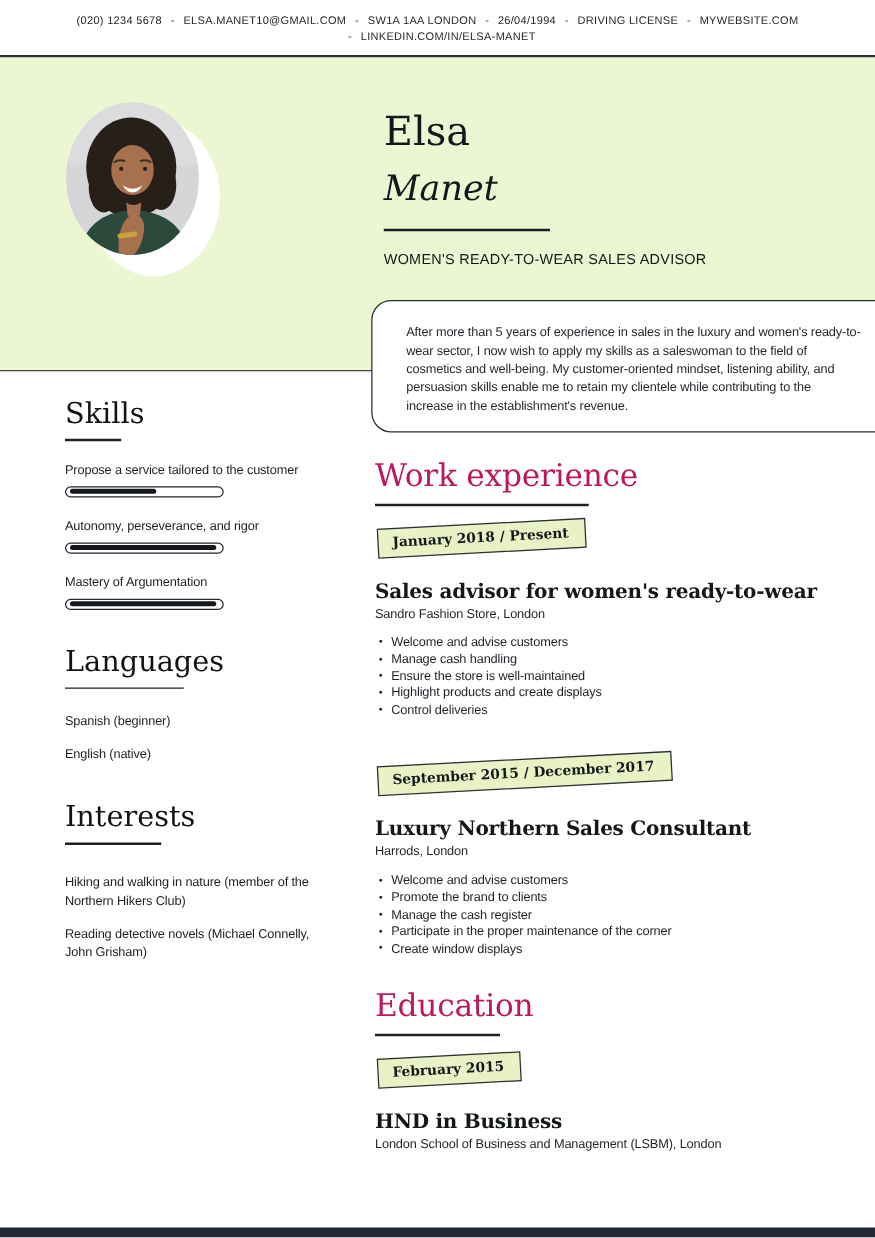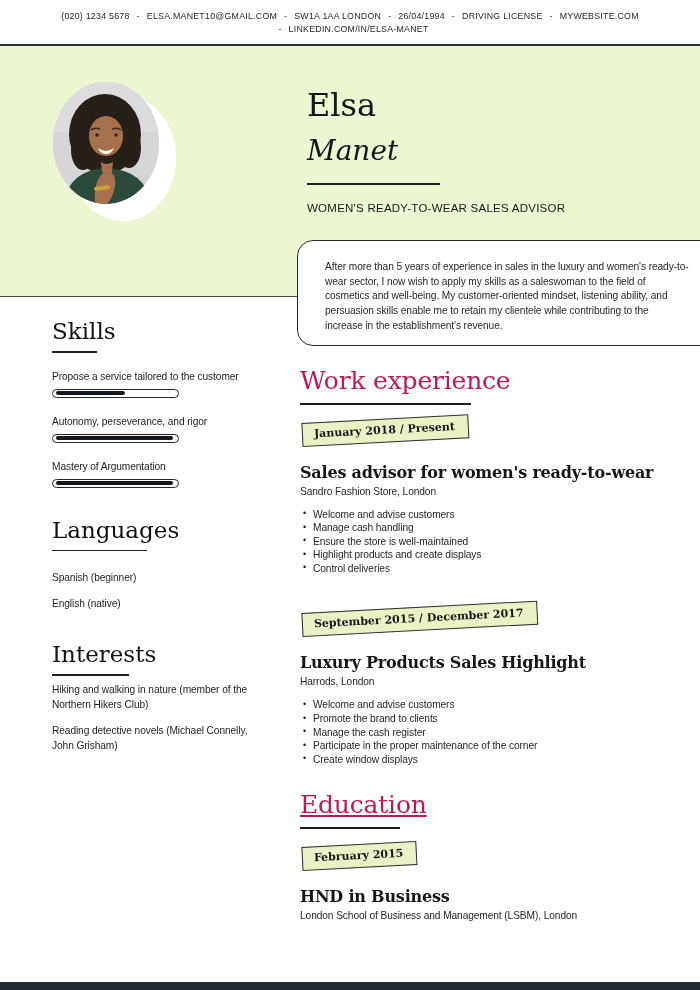--- a/index.html
+++ b/index.html
@@ -65,21 +65,21 @@
     margin-top:7px;width:127px;height:9px;box-sizing:border-box;
     border:1.2px solid #23272c;border-radius:6px;
     display:flex;align-items:center;padding:0 3px;
   }
   .skill-fill{height:3.4px;background:#15181c;border-radius:3px;}
   .sec-lang{margin-top:29px;}
   .sec-int{margin-top:30px;}
   .plain-item{font-size:10.2px;letter-spacing:-.1px;color:#1b1f24;margin-top:10px;line-height:15.5px;}
   .plain-item.first{margin-top:19px;}
   .sec-int .plain-item{margin-top:10px;}
-  .sec-int .plain-item.first{margin-top:6px;}
+  .sec-int .plain-item.first{margin-top:23px;}
   
   .main{position:absolute;left:300px;top:366px;width:364px;}
   .h-main{
     font-family:"DejaVu Serif",serif;font-size:25px;font-weight:500;
     color:#be185d;margin:0;line-height:30px;letter-spacing:-.2px;
   }
   .rule-work{width:171px;}
   .rule-edu{width:100px;}
   .badge{
     display:inline-block;transform:rotate(-3deg);transform-origin:left center;
@@ -93,21 +93,21 @@
     letter-spacing:-.2px;color:#14171a;margin-top:16px;line-height:19px;
   }
   .job-sub{font-size:10.2px;letter-spacing:-.1px;color:#23272c;margin-top:4px;}
   ul.bullets{list-style:none;margin:11px 0 0 0;padding:0 0 0 3px;}
   ul.bullets li{
     font-size:10.2px;letter-spacing:-.1px;line-height:13.6px;
     color:#1d2126;position:relative;padding-left:10px;
   }
   ul.bullets li::before{content:"•";position:absolute;left:0;top:-0.5px;font-size:9px;}
   .gap-job{margin-top:20px;}
-  .sec-edu-h{margin-top:24px;text-decoration:underline;}
+  .sec-edu-h{margin-top:24px;}
   .edu-desc{font-size:10.2px;letter-spacing:-.1px;line-height:15.3px;color:#1d2126;margin-top:13px;width:356px;}
   
   .footer-bar{position:absolute;left:0;right:0;bottom:0;height:8px;background:#222935;}
 </style>
 </head>
 <body>
 
 <div class="contact-bar">
   <div class="contact-line">
     <span>(020) 1234 5678</span><span class="sep">-</span><span>ELSA.MANET10@GMAIL.COM</span><span class="sep">-</span><span>SW1A 1AA LONDON</span><span class="sep">-</span><span>26/04/1994</span><span class="sep">-</span><span>DRIVING LICENSE</span><span class="sep">-</span><span>MYWEBSITE.COM</span>
@@ -207,21 +207,21 @@
         <li>Welcome and advise customers</li>
         <li>Manage cash handling</li>
         <li>Ensure the store is well-maintained</li>
         <li>Highlight products and create displays</li>
         <li>Control deliveries</li>
       </ul>
     </div>
 
     <div class="gap-job">
       <div class="badge">September 2015 / December 2017</div>
-      <div class="job-title">Luxury Products Sales Highlight</div>
+      <div class="job-title">Luxury Northern Sales Consultant</div>
       <div class="job-sub">Harrods, London</div>
       <ul class="bullets">
         <li>Welcome and advise customers</li>
         <li>Promote the brand to clients</li>
         <li>Manage the cash register</li>
         <li>Participate in the proper maintenance of the corner</li>
         <li>Create window displays</li>
       </ul>
     </div>
   </div>

